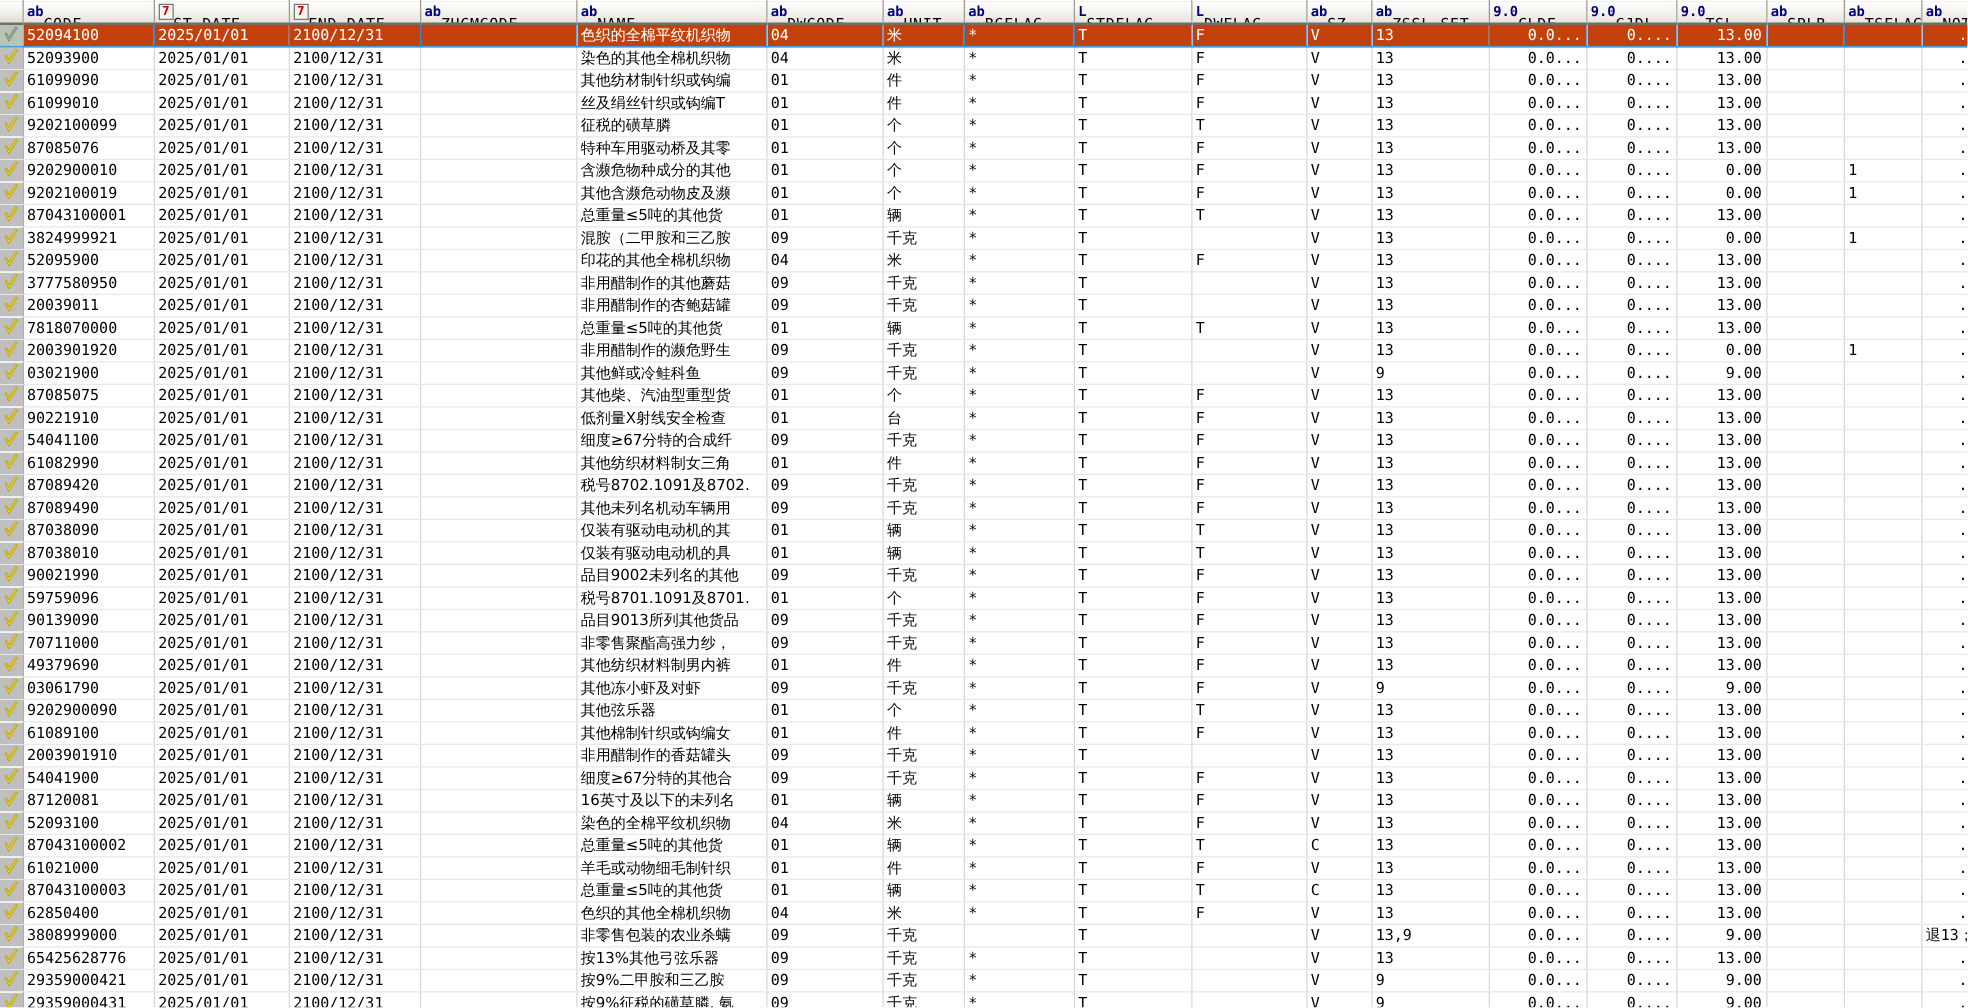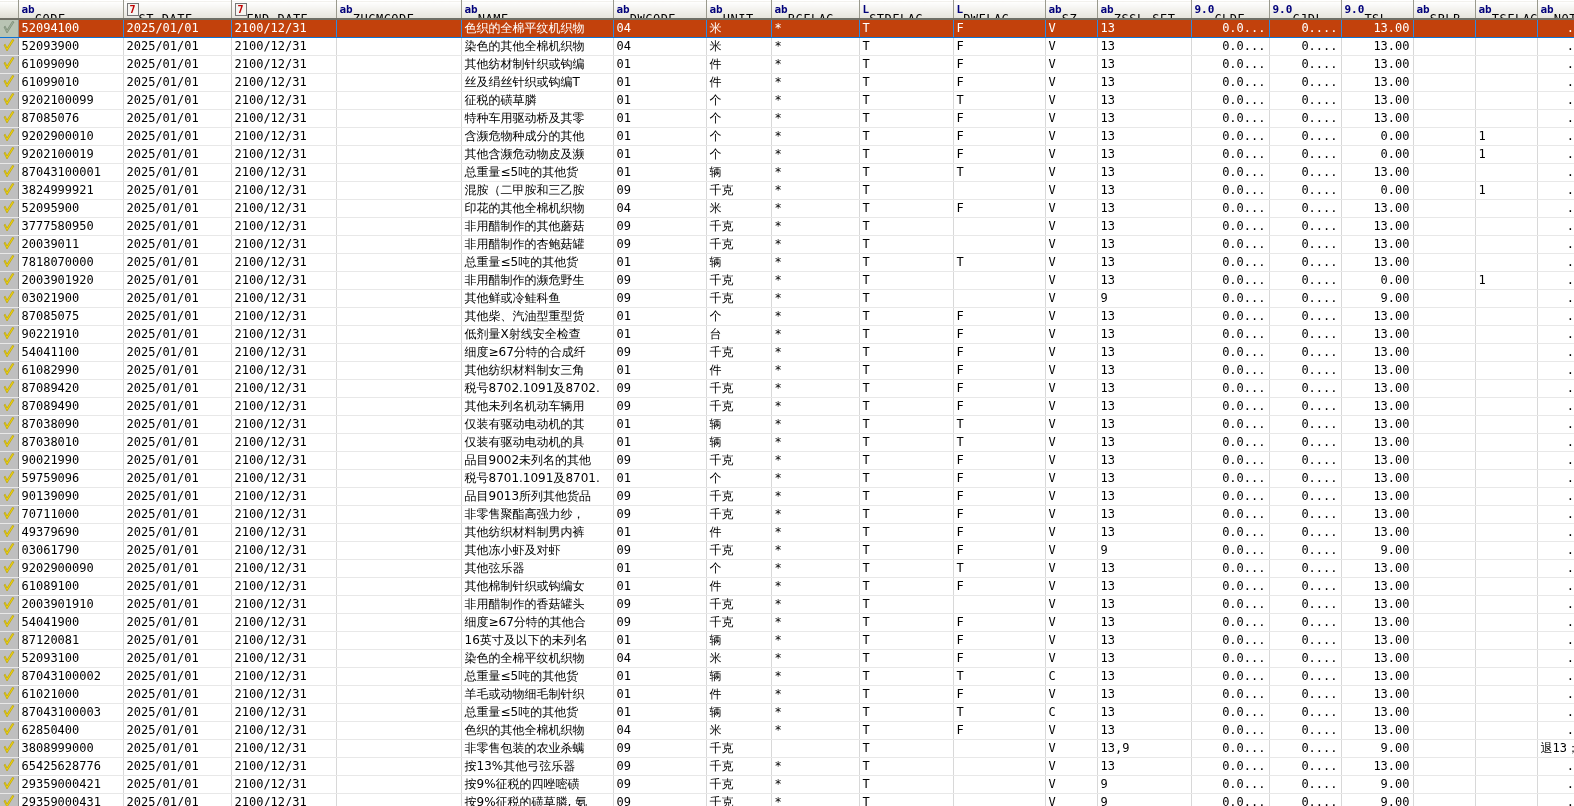--- a/index.html
+++ b/index.html
@@ -1388,21 +1388,21 @@
             <span class="chk">
               <svg width="12" height="14" viewBox="0 0 12 14">
                 <path d="M1 6 L4 12 L11 1 L9.4 0.4 L4 9 L2.2 5.2 Z" fill="#f2d40a" stroke="#b09a00" stroke-width="0.6"></path>
               </svg>
             </span>
           </td>
           <td>29359000421</td>
           <td>2025/01/01</td>
           <td>2100/12/31</td>
           <td></td>
-          <td class="cn">按9%征税的四唑嘧磺</td>
+          <td class="cn">按9%二甲胺和三乙胺</td>
           <td>09</td>
           <td class="cn">千克</td>
           <td>*</td>
           <td>T</td>
           <td></td>
           <td>V</td>
           <td>9</td>
           <td class="num">0.0...</td>
           <td class="num">0....</td>
           <td class="num">9.00</td>

